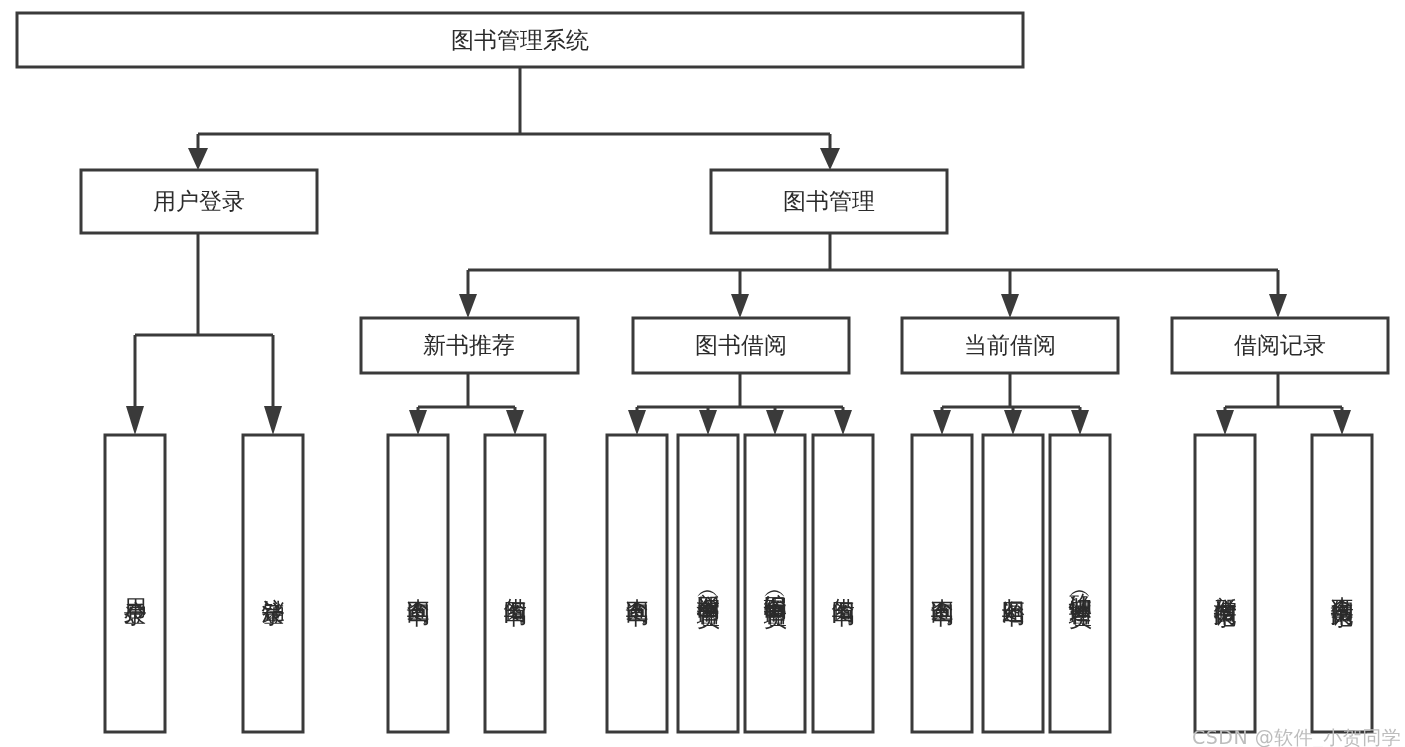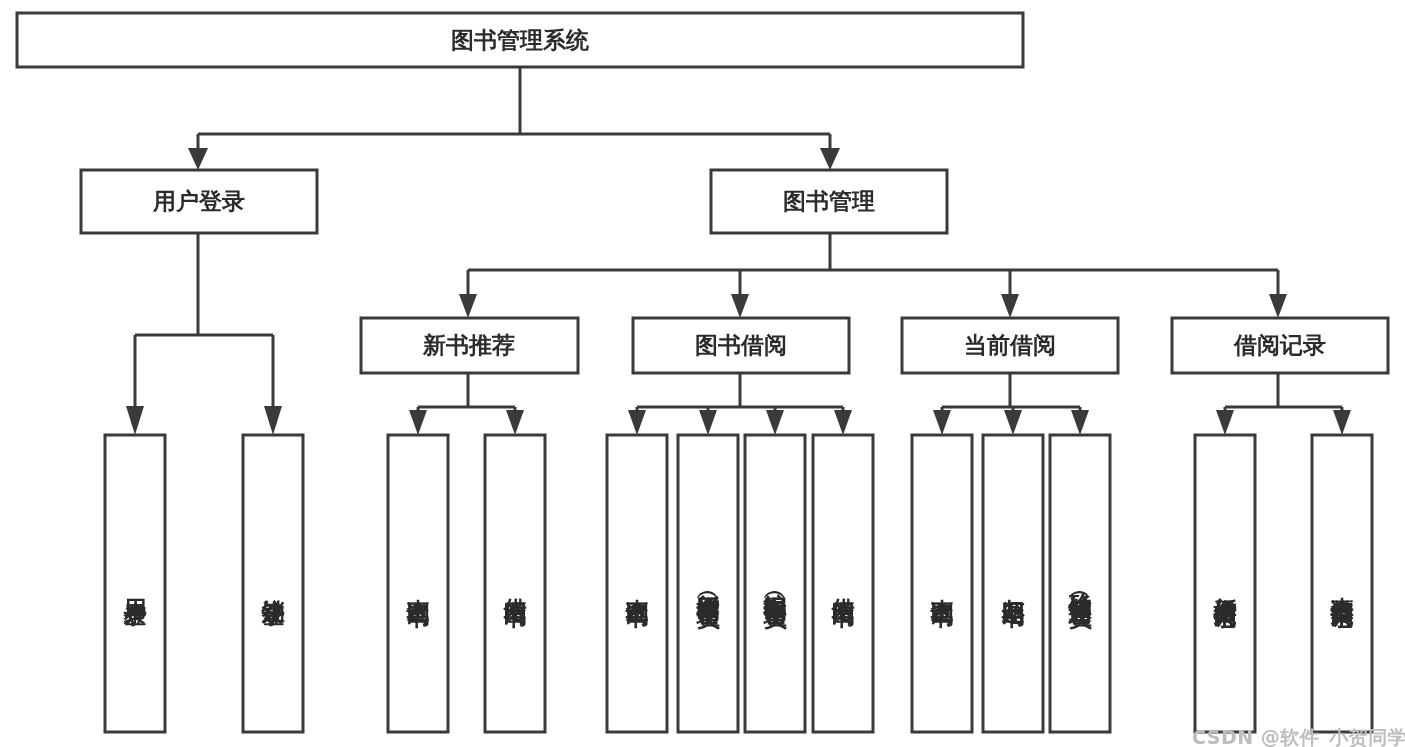--- a/index.html
+++ b/index.html
@@ -9,21 +9,20 @@
   }
   body {
     font-family: "DejaVu Sans", "Liberation Sans", sans-serif;
   }
   #stage {
     position: relative;
     width: 1405px;
     height: 747px;
     background: #ffffff;
     overflow: hidden;
-    font-weight: bold;
   }
   #chart-svg {
     position: absolute;
     left: 0;
     top: 0;
     width: 1405px;
     height: 747px;
   }
   .node-box {
     fill: #ffffff;

